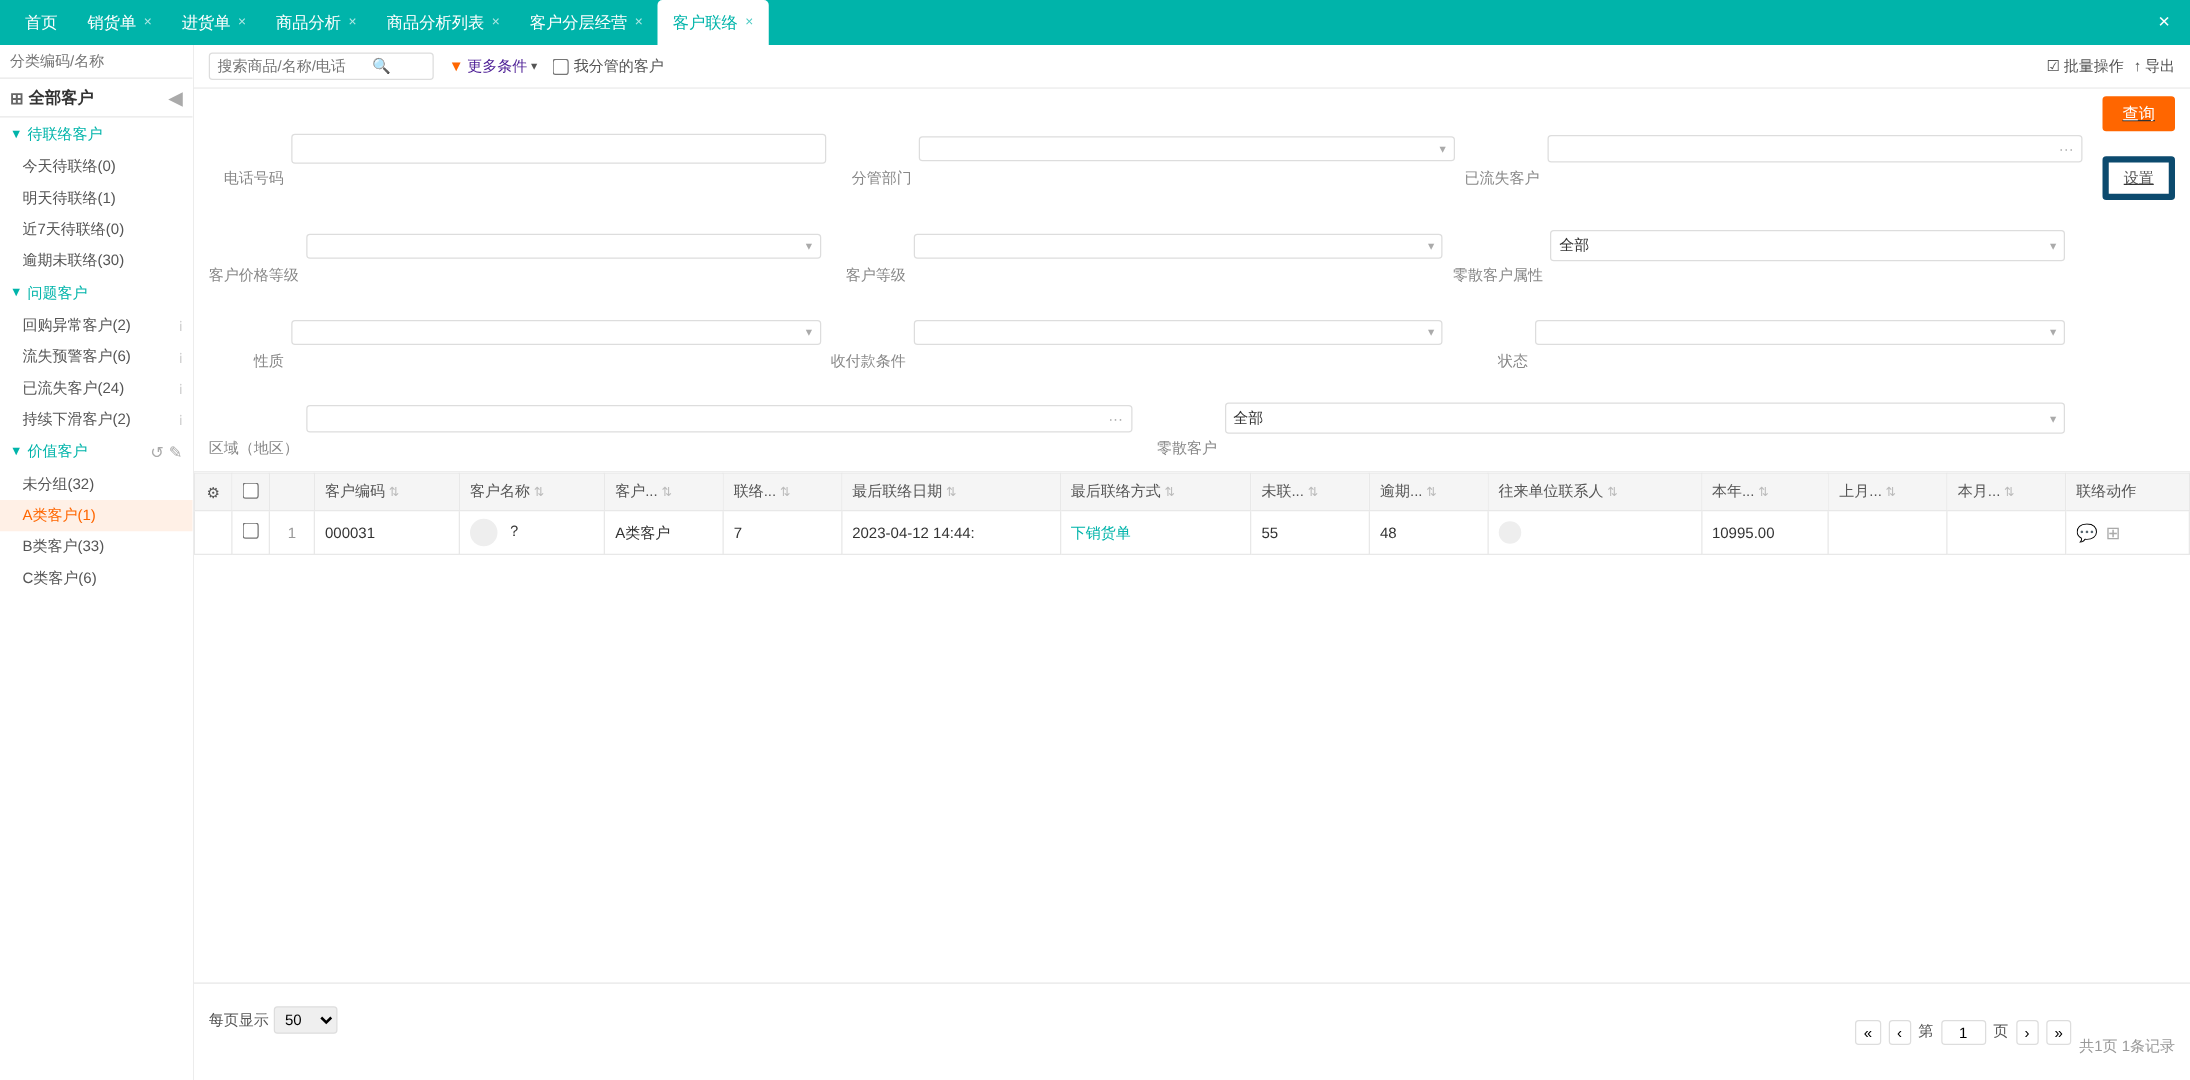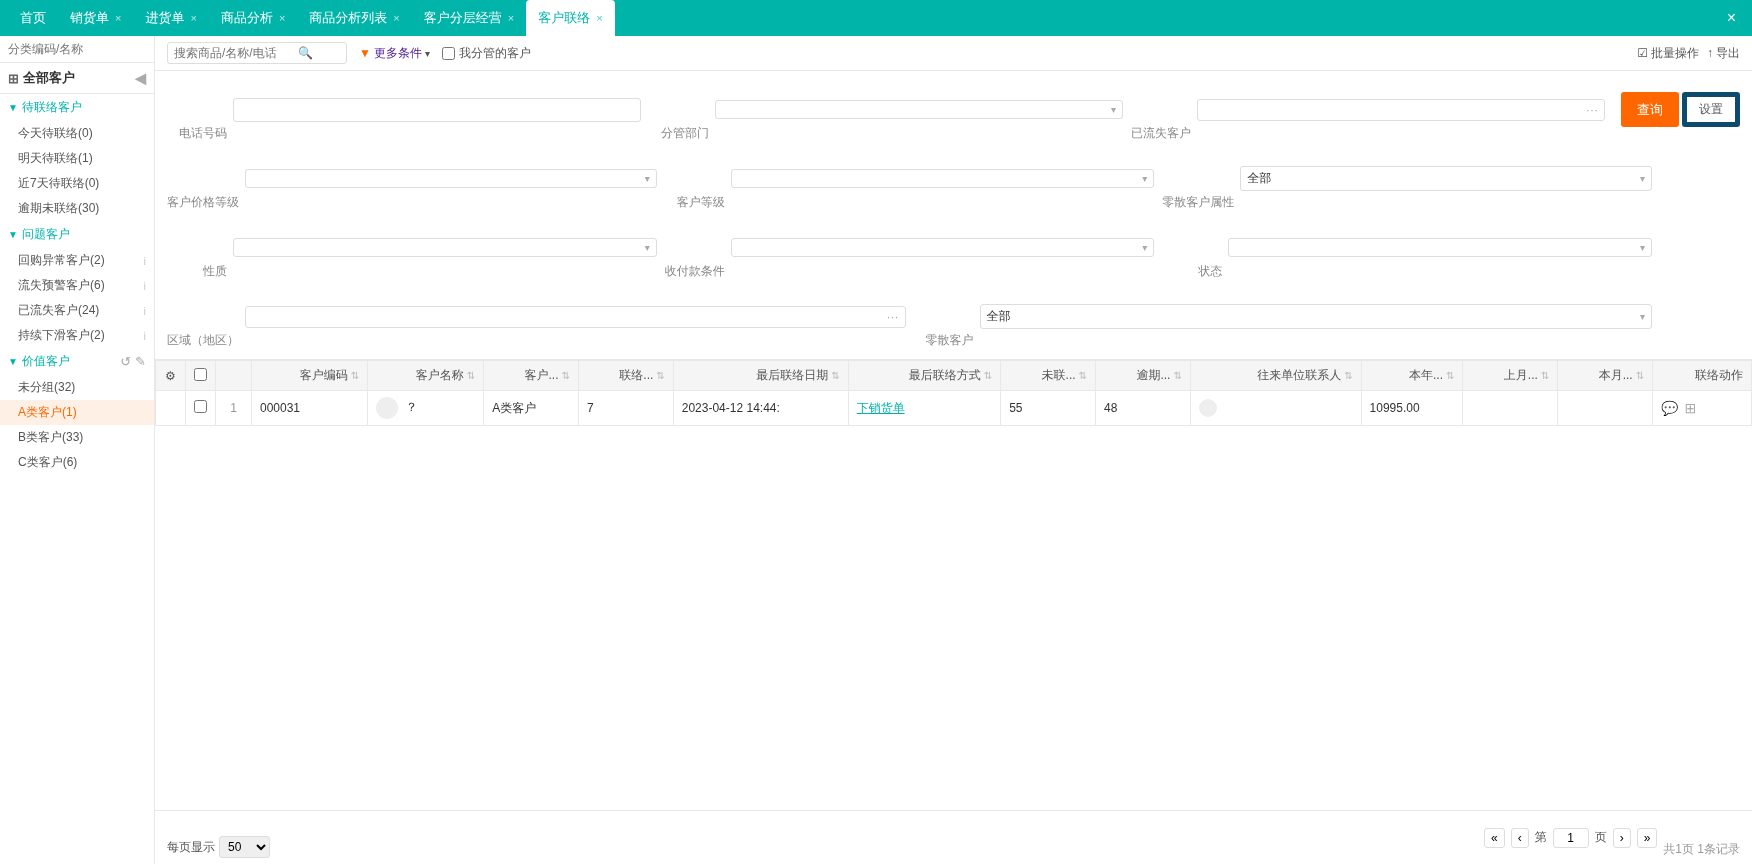--- a/index.html
+++ b/index.html
@@ -268,40 +268,39 @@
       padding: 6px 8px;
       text-align: left;
       color: #555;
       font-weight: normal;
       white-space: nowrap;
     }
     th .col-header {
       display: flex;
       align-items: center;
       gap: 3px;
-      justify-content: flex-end;
     }
     th .sort-icon { color: #bbb; font-size: 10px; }
     td {
       border: 1px solid #e8e8e8;
       padding: 6px 8px;
       color: #333;
       white-space: nowrap;
     }
-    .link-text { color: #00b4aa; text-decoration: underline; cursor: pointer; }
+    .link-text { color: #00b4aa; cursor: pointer; }
     .action-icons { display: flex; gap: 6px; align-items: center; }
     .action-icon { color: #aaa; cursor: pointer; font-size: 14px; }
 
     
     .table-footer {
       background: #fff;
       border-top: 1px solid #e8e8e8;
-      padding: 6px 12px;
-      display: flex;
-      align-items: flex-end;
+      padding: 18px 12px;
+      display: flex;
+      align-items: flex-start;
       justify-content: space-between;
       font-size: 12px;
       color: #555;
     }
     .page-size-select {
       display: flex;
       align-items: center;
       gap: 4px;
     }
     .page-size-select select {
@@ -501,21 +500,21 @@
             <span class="down-arrow">▾</span>
           </div>
         </div>
         <div class="filter-cell">
           <span class="filter-label">已流失客户</span>
           <div class="filter-input" style="flex:1;">
             <span></span>
             <span class="more-dots">···</span>
           </div>
         </div>
-        <div style="display:flex;flex-direction:row;gap:3px;margin-left:8px;">
+        <div style="display:flex;flex-direction:column;gap:20px;margin-left:8px;text-decoration:underline;">
           <button class="btn-query">查询</button>
           <button class="btn-settings">设置</button>
         </div>
       </div>
 
       <div class="filter-row">
         <div class="filter-cell">
           <span class="filter-label">客户价格等级</span>
           <div class="filter-input" style="flex:1;">
             <span></span>

